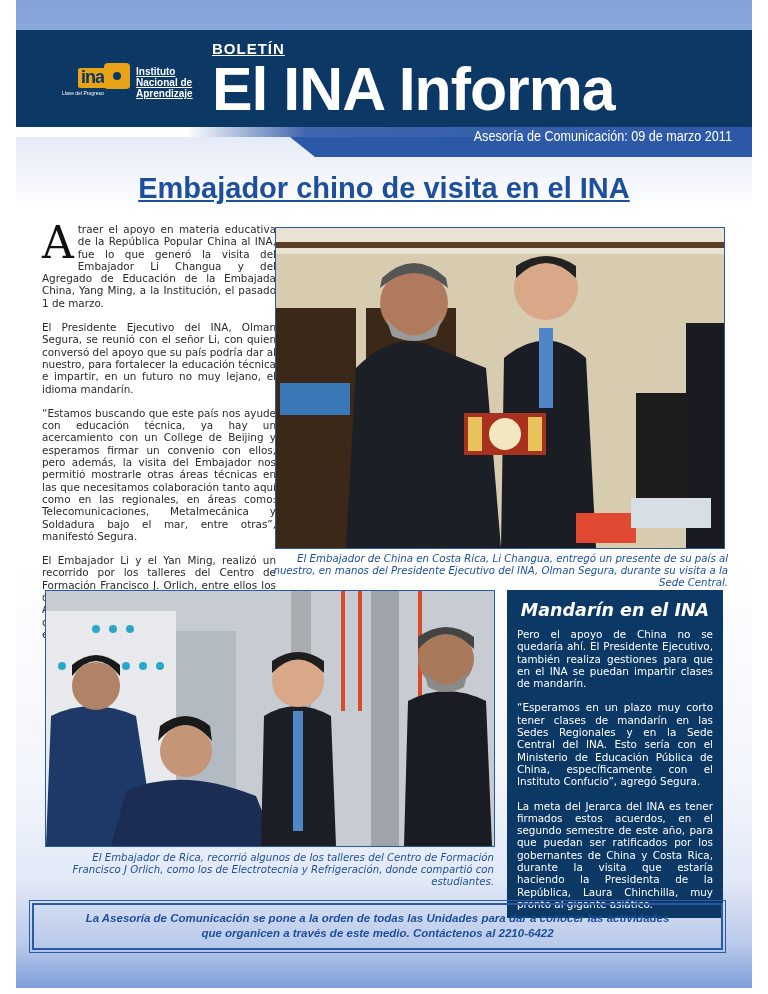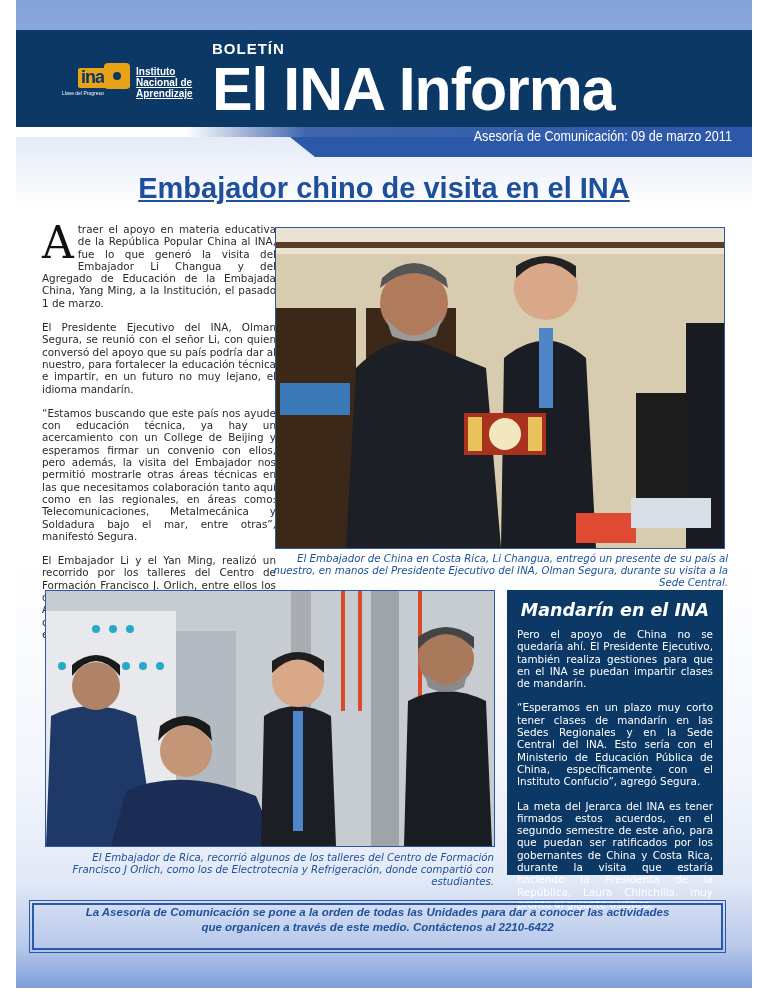--- a/index.html
+++ b/index.html
@@ -7,41 +7,41 @@
   .page { position: absolute; left: 16px; top: 0; width: 736px; height: 988px;
     background: linear-gradient(to bottom, #84a2d9 0px, #8aa7dc 30px, #e4eaf7 135px, #ffffff 210px, #ffffff 560px, #f2f5fc 780px, #e2e9f7 880px, #b9c9ea 945px, #7f9fd9 988px); }
   .masthead { position: absolute; left: 0; top: 30px; width: 736px; height: 97px; background: #0c3866; }
   .logo { position: absolute; left: 46px; top: 66px; width: 150px; height: 34px; }
   .logo-key { position: absolute; left: 16px; top: 2px; width: 52px; height: 20px; background: #e8a317; border-radius: 2px; }
   .logo-key-text { position: absolute; left: 3px; top: -1px; font: bold 18px "Liberation Sans", sans-serif; color: #0c3866; letter-spacing: -1px; }
   .logo-key-head { position: absolute; left: 42px; top: -3px; width: 26px; height: 26px; background: #e8a317; border-radius: 4px; }
   .logo-key-hole { position: absolute; left: 9px; top: 9px; width: 8px; height: 8px; border-radius: 50%; background: #0c3866; }
   .logo-slogan { position: absolute; left: 0; top: 24px; font: 5px "Liberation Sans", sans-serif; color: #ffffff; }
   .logo-name { position: absolute; left: 74px; top: 0; font: bold 10px/11px "Liberation Sans", sans-serif; color: #ffffff; text-decoration: underline; }
-  .boletin { position: absolute; left: 196px; top: 40px; font: bold 15px "Liberation Sans", sans-serif; color: #ffffff; letter-spacing: 1px; }
+  .boletin { position: absolute; left: 196px; top: 40px; font: bold 15px "Liberation Sans", sans-serif; color: #ffffff; letter-spacing: 1px; text-decoration: underline; }
   .title { position: absolute; left: 196px; top: 58px; font: bold 62px/62px "Liberation Sans", sans-serif; color: #ffffff; letter-spacing: -1px; transform: scaleX(0.98); transform-origin: left top; }
   .sub-strip { position: absolute; left: 0; top: 127px; width: 736px; height: 10px;
     background: linear-gradient(to right, #ffffff 0px, #ffffff 170px, #3f66ad 290px, #2c58a8 736px); }
   .date-tab { position: absolute; left: 274px; top: 137px; width: 462px; height: 20px; background: #2c58a8;
     clip-path: polygon(0 0, 100% 0, 100% 100%, 25px 100%); }
   .date-text { position: absolute; right: 20px; top: 128px; font: 14px "Liberation Sans", sans-serif; color: #ffffff; transform: scaleX(0.9); transform-origin: right top; }
   .headline { position: absolute; left: 0; width: 736px; top: 172px; text-align: center; font: bold 29px "Liberation Sans", sans-serif; color: #1d4f9c; text-decoration: underline; }
   .col-left { position: absolute; left: 26px; top: 223px; width: 234px; font-size: 10.4px; line-height: 12.3px; color: #2a2a2a; text-align: justify; }
   .col-left p { margin: 0 0 12px 0; }
   .dropcap { float: left; font: 44px/36px "DejaVu Serif", serif; color: #111; margin: 2px 4px 0 0; }
   .photo { position: absolute; border: 1px solid #2c58a8; overflow: hidden; }
   .photo1 { left: 259px; top: 227px; width: 448px; height: 320px; background: linear-gradient(180deg, #d9cfb5 0%, #cfc2a0 35%, #6b4f2f 60%, #3a2a1a 100%); }
   .photo2 { left: 29px; top: 590px; width: 448px; height: 255px; background: linear-gradient(90deg, #cbd1d8 0%, #aeb6bf 40%, #d6d3c9 70%, #bfc3c8 100%); }
   .caption { position: absolute; text-align: right; font: italic 10.2px/12px "DejaVu Sans", sans-serif; color: #1d4f9c; }
   .caption1 { left: 256px; top: 553px; width: 456px; }
   .caption2 { left: 30px; top: 852px; width: 448px; }
-  .sidebox { position: absolute; left: 491px; top: 590px; width: 216px; height: 285px; background: #0c3866; color: #ffffff; box-sizing: border-box; padding: 10px 10px 0 10px; }
+  .sidebox { position: absolute; left: 491px; top: 590px; width: 216px; height: 328px; background: #0c3866; color: #ffffff; box-sizing: border-box; padding: 10px 10px 0 10px; }
   .sidebox h2 { margin: 0 0 8px 0; text-align: center; font: bold italic 17.5px "DejaVu Sans", sans-serif; }
   .sidebox p { margin: 0 0 12px 0; font-size: 10.4px; line-height: 12.3px; text-align: justify; }
-  .footer-box { position: absolute; left: 16px; top: 903px; width: 691px; height: 47px; box-sizing: border-box; border: 2px solid #2c58a8; outline: 1px solid #2c58a8; outline-offset: 2px; text-align: center; font: bold italic 11.5px/15px "Liberation Sans", sans-serif; color: #1d4f9c; }
+  .footer-box { position: absolute; left: 16px; top: 903px; width: 691px; height: 47px; box-sizing: border-box; border: 2px solid #2c58a8; outline: 1px solid #2c58a8; outline-offset: 2px; text-align: center; padding-top: 6px; font: bold italic 11.5px/15px "Liberation Sans", sans-serif; color: #1d4f9c; }
 </style>
 </head>
 <body>
 
 <div class="page">
 
   <div class="masthead"></div>
 
   <div class="logo">
     <div class="logo-key">

